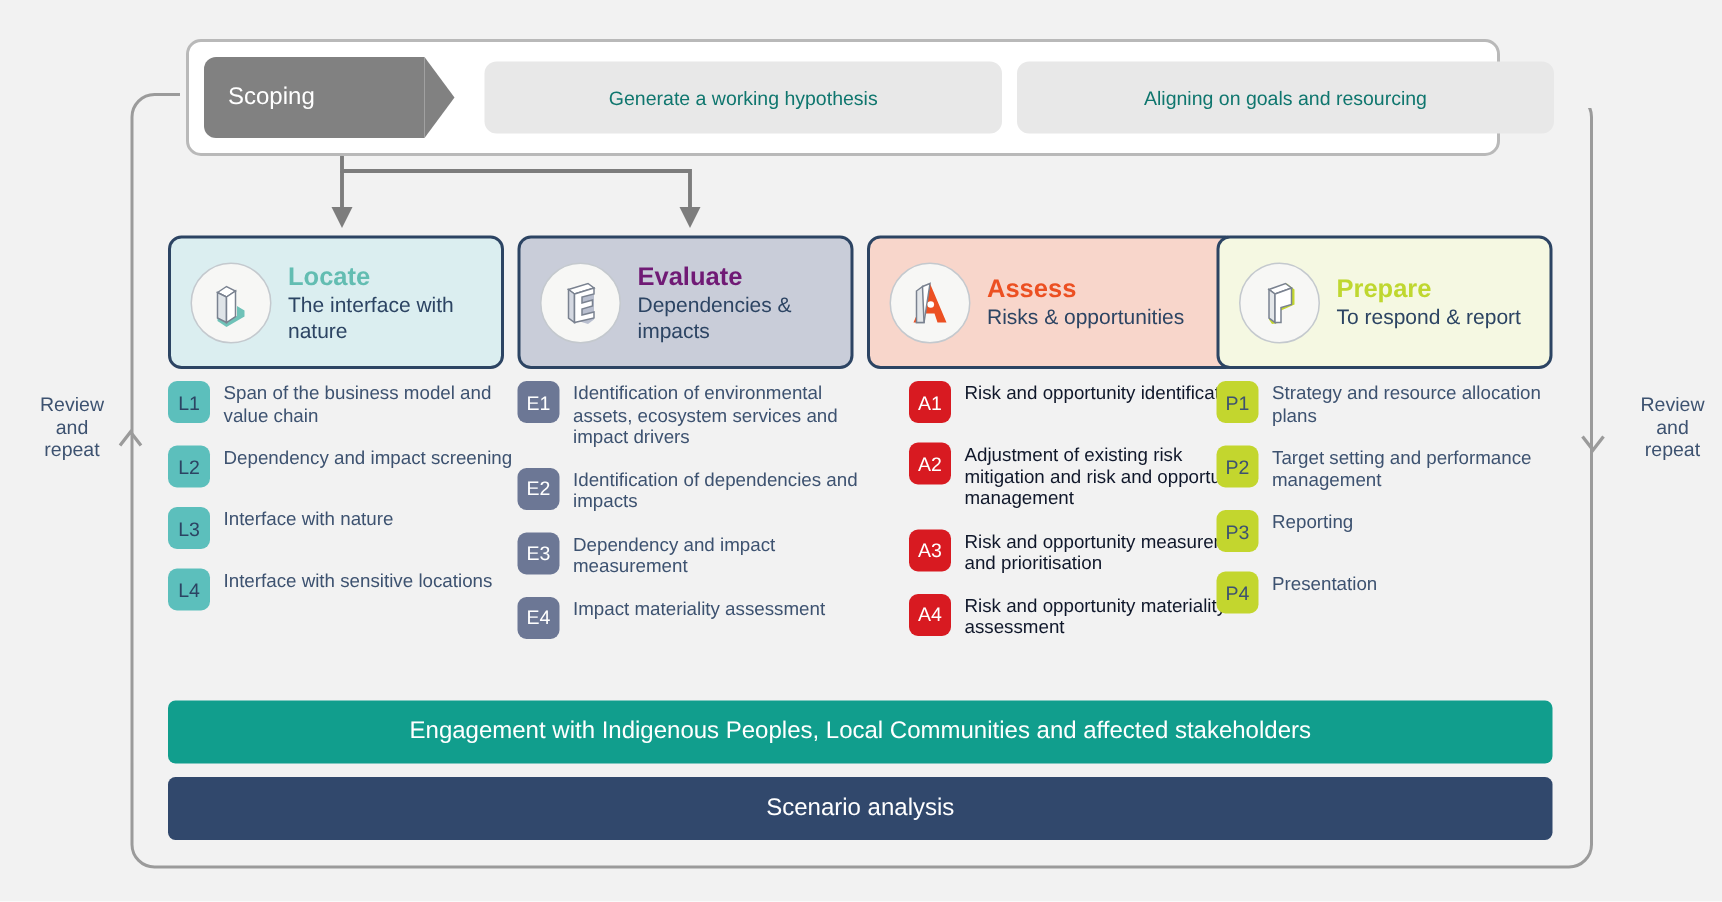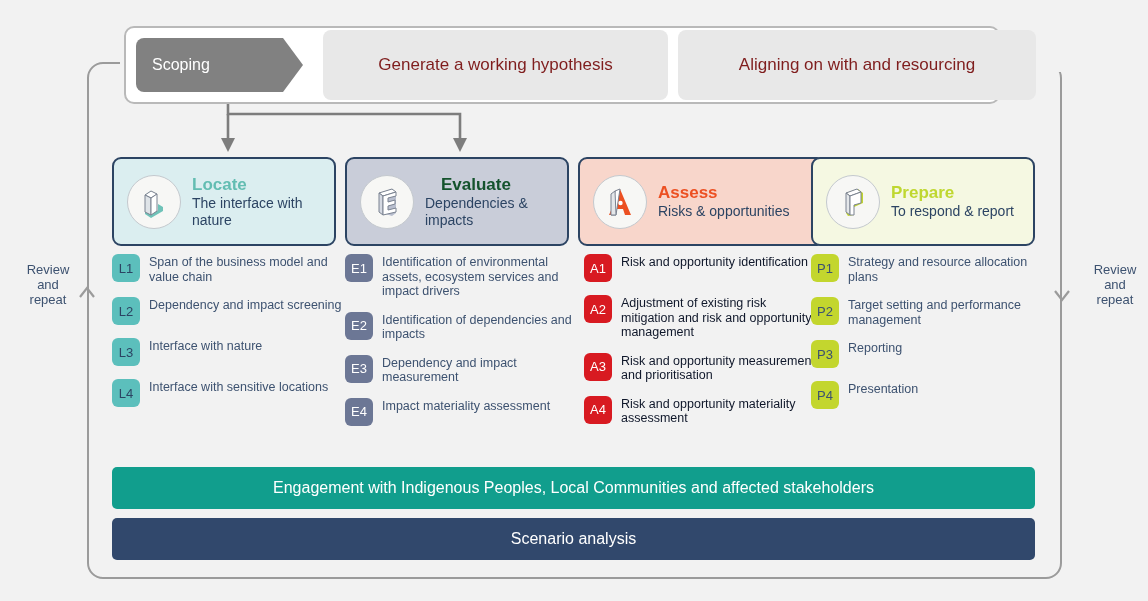--- a/index.html
+++ b/index.html
@@ -83,28 +83,28 @@
   .hdr-chev:after{
     content:"";
     position:absolute;
     right:-20px; top:0;
     width:0;height:0;
     border-top:27px solid transparent;
     border-bottom:27px solid transparent;
     border-left:20px solid #818181;
   }
   .hdr-pill{
-    height:70px;
+    height:48px;
     background:#e8e8e8;
     border-radius:8px;
     display:flex;
     align-items:center;
     justify-content:center;
-    color:#7f1d1d;
-    font-size:17px;
+    color:#0f766e;
+    font-size:13px;
     flex:0 0 auto;
   }
   #hdr-pill-2{width:345px;margin-left:30px;}
   #hdr-pill-3{width:358px;}
 
   
   #connectors{position:absolute;left:0;top:0;width:1148px;height:601px;pointer-events:none;}
 
   
   .phase-box{
@@ -129,29 +129,29 @@
     border-radius:50%;
     background:#f7f7f5;
     border:1.5px solid #c4c9ce;
     flex:0 0 auto;
     display:flex;align-items:center;justify-content:center;
   }
   .phase-text{display:flex;flex-direction:column;justify-content:space-between;}
   .phase-title{font-size:17px;font-weight:bold;line-height:20px;}
   .phase-sub{font-size:14px;line-height:17px;color:#2c4463;max-width:140px;}
   #title-locate{color:#63bdb2;}
-  #title-evaluate{color:#14532d;margin-left:16px;}
+  #title-evaluate{color:#701a75;}
   #title-assess{color:#ec5022;}
   #title-prepare{color:#bfd730;}
 
   
   .step-col{position:absolute;top:254px;width:233px;}
   #col-L{left:112px;}
   #col-E{left:345px;}
-  #col-A{left:584px;}
+  #col-A{left:606px;}
   #col-P{left:811px;}
 
   .step-row{display:flex;gap:9px;margin-bottom:13px;align-items:flex-start;}
   .step-badge{
     width:28px;height:28px;
     border-radius:6px;
     flex:0 0 auto;
     display:flex;align-items:center;justify-content:center;
     font-size:13px;
     box-sizing:border-box;
@@ -218,21 +218,21 @@
   </svg>
 
   <div id="header-card">
     <div class="hdr-chev">
       <span class="chev-label">Scoping</span>
     </div>
     <div class="hdr-pill" id="hdr-pill-2">
       <span>Generate a working hypothesis</span>
     </div>
     <div class="hdr-pill" id="hdr-pill-3">
-      <span>Aligning on with and resourcing</span>
+      <span>Aligning on goals and resourcing</span>
     </div>
   </div>
 
   <div class="phase-box" id="phase-locate">
     <div class="phase-icon">
       <svg width="34" height="34" viewBox="0 0 34 34">
         <polygon points="8,10 14,6 14,22 21,26 21,19 26,22 26,26 14,33 8,29" fill="#6fc2b8"></polygon>
         <polygon points="8,10 14,6 20,9 14,13" fill="#ffffff" stroke="#7a8290" stroke-width="1"></polygon>
         <polygon points="8,10 14,13 14,30 8,27" fill="#dfe4e8" stroke="#7a8290" stroke-width="1"></polygon>
         <polygon points="14,13 20,9 20,26 14,30" fill="#ffffff" stroke="#7a8290" stroke-width="1"></polygon>

